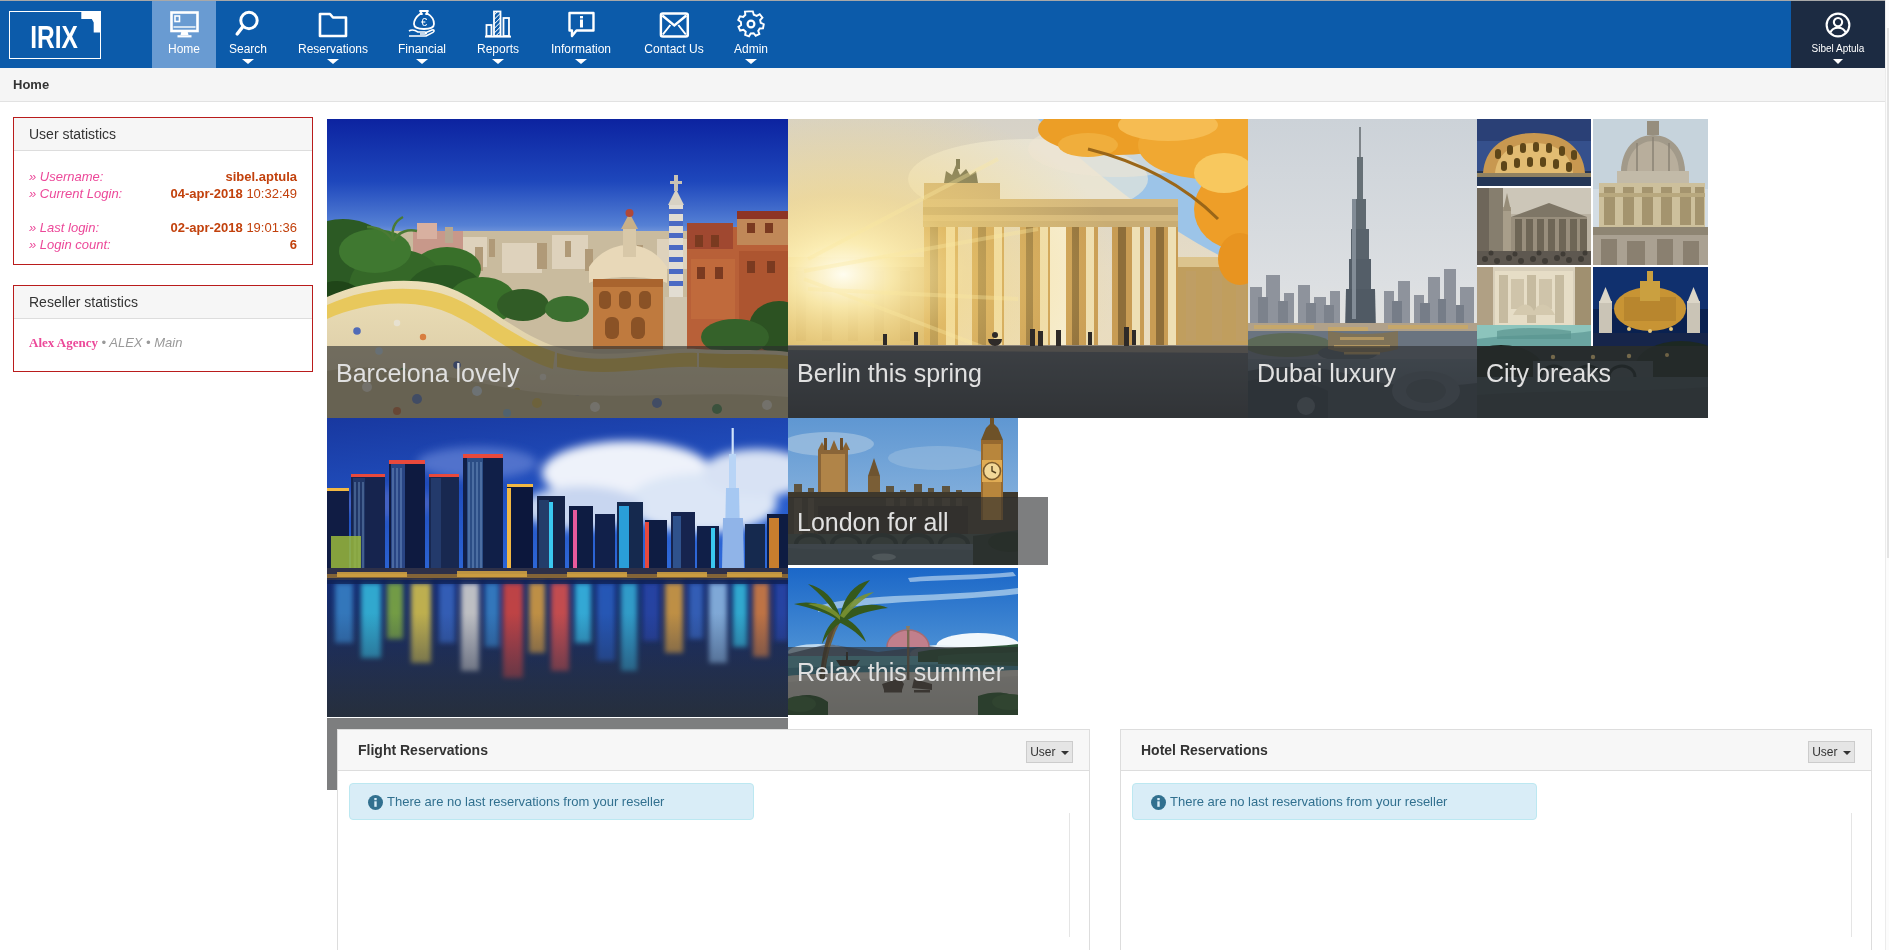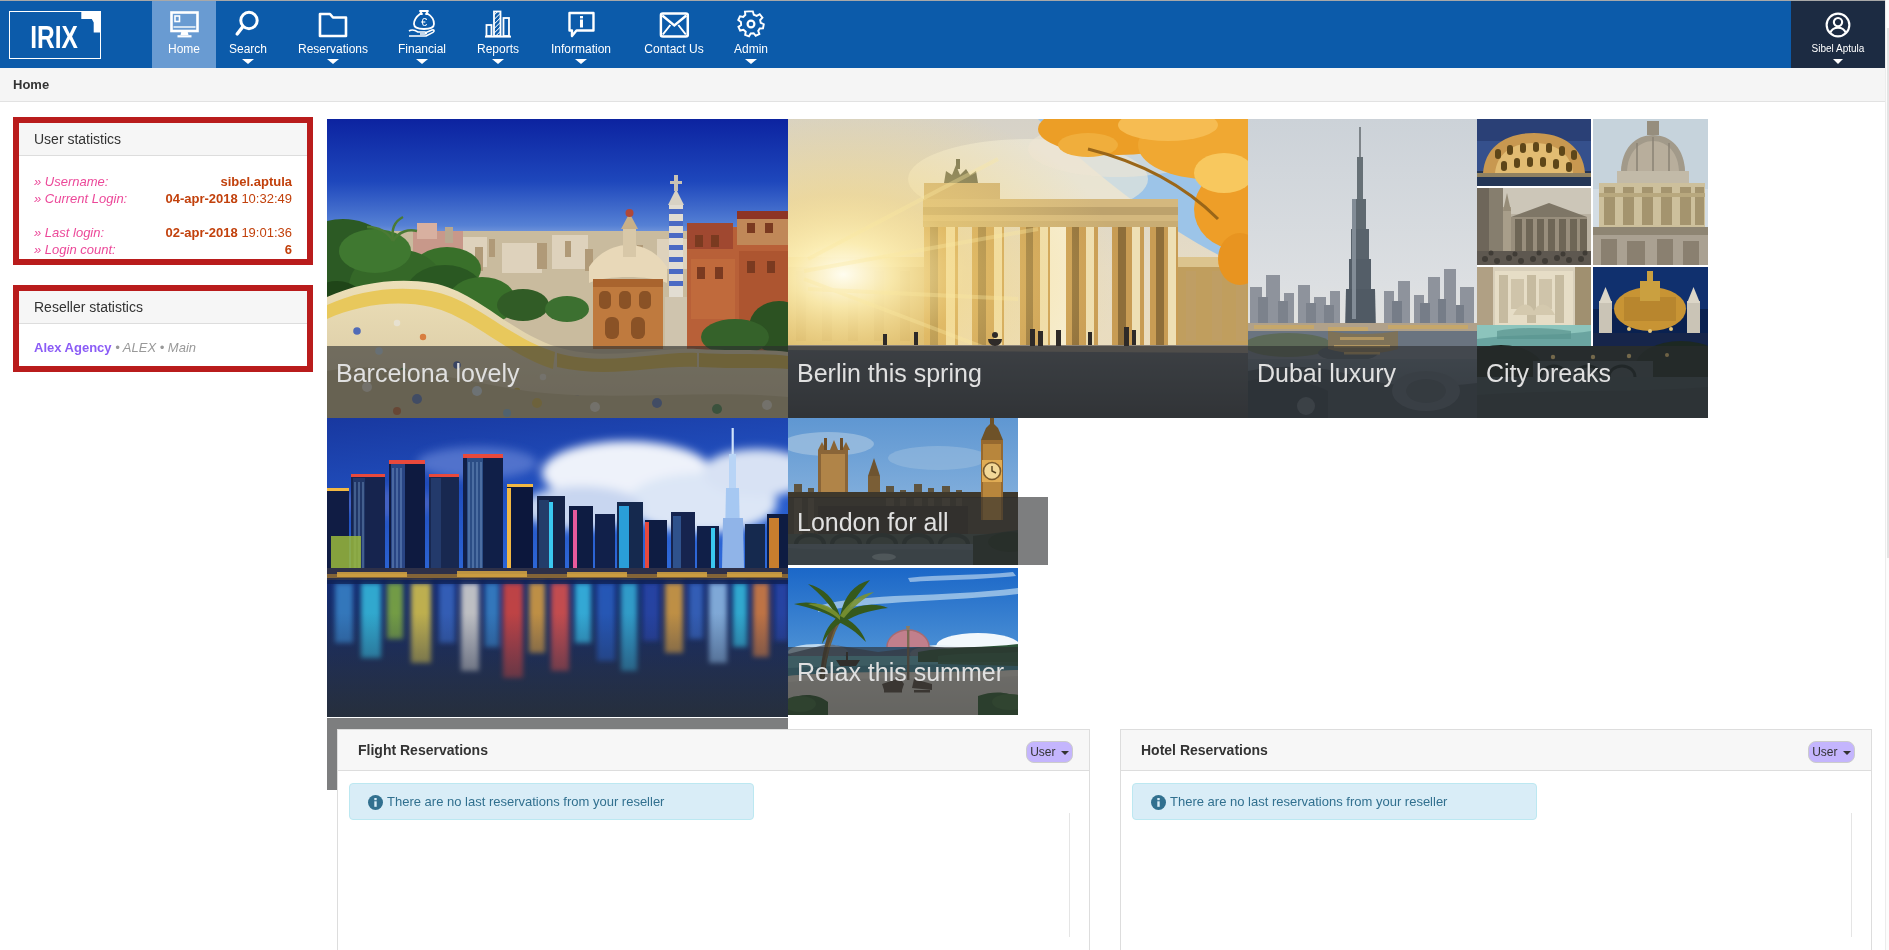--- a/index.html
+++ b/index.html
@@ -17,36 +17,36 @@
 .navitem .ic { height:37px; display:flex; align-items:flex-end; justify-content:center; }
 .navitem .lbl { font-size:12px; line-height:14px; margin-top:4px; white-space:nowrap; }
 .caret { width:0; height:0; border-left:6px solid transparent; border-right:6px solid transparent;
   border-top:5px solid #fff; margin:3px auto 0; }
 #homeblock { position:absolute; left:152px; top:1px; width:64px; height:67px; background:#699bd2; }
 #userblock { position:absolute; left:1791px; top:1px; width:94px; height:67px; background:#1c2b42;
   color:#fff; text-align:center; }
 #crumb { position:absolute; left:0; top:68px; width:1889px; height:34px; background:#f5f5f5;
   border-bottom:1px solid #e2e2e2; }
 #crumb span { position:absolute; left:13px; top:9px; font-size:13px; font-weight:bold; color:#333; }
-.panel { position:absolute; left:13px; width:300px; background:#fff; border:6px solid #b91c1c; }
+.panel { position:absolute; left:13px; width:300px; background:#fff; border:1px solid #b91c1c; }
 .panel .hd { background:#f6f6f6; border-bottom:1px solid #ddd; padding:8px 15px; font-size:14px;
   color:#333; font-weight:500; position:relative; }
 .lblrow { display:flex; font-size:13px; line-height:17px; padding:0 15px; }
 .lblrow .l { font-style:italic; color:#ec4899; }
 .lblrow .r { margin-left:auto; text-align:right; color:#c2410c; }
 #tiles { position:absolute; left:327px; top:119px; width:1381px; height:598px; }
 .tile { position:absolute; overflow:hidden; }
 .tile svg { position:absolute; left:0; top:0; }
 .tile .ov { position:absolute; left:0; bottom:0; width:100%; background:rgba(42,44,46,0.61); }
 .tile .cap { position:absolute; left:9px; color:#e0e0e0; font-size:25px; white-space:nowrap; }
 .bpanel { position:absolute; top:729px; height:240px; background:#fff; border:1px solid #ddd; }
 .bpanel .bhd { height:41px; background:#f7f7f7; border-bottom:1px solid #ddd; position:relative; }
 .bpanel .bhd .t { position:absolute; left:20px; top:12px; font-size:14px; font-weight:bold; color:#333; }
-.userbtn { position:absolute; top:11px; width:47px; height:22px; background:#c4b5fd; border:1px solid #ccc;
-  border-radius:8px; font-size:12px; color:#333; text-align:center; line-height:20px; }
+.userbtn { position:absolute; top:11px; width:47px; height:22px; background:#e5e5e5; border:1px solid #ccc;
+  border-radius:0; font-size:12px; color:#333; text-align:center; line-height:20px; }
 .alertinfo { position:absolute; top:53px; left:11px; width:405px; height:37px; background:#d9edf7;
   border:1px solid #bce8f1; border-radius:4px; color:#31708f; font-size:13px; line-height:35px; }
 .innerline { position:absolute; top:83px; width:1px; height:124px; background:#e5e5e5; }
 #sbar { position:absolute; left:1885px; top:0; width:4px; height:950px; background:#fcfcfc;
   border-left:1px solid #ececec; }
 #sbar .thumb { position:absolute; left:1px; top:28px; width:3px; height:530px; background:#e4e4e4; }
 </style>
 </head>
 <body>
 <div id="page">
@@ -185,21 +185,21 @@
         </div>
       <div class="lblrow">
           <span class="l">» Login count:</span>
           <span class="r"><b>6</b></span>
         </div>
     </div>
   </div>
   <div class="panel" style="top:285px; height:87px;">
     <div class="hd">Reseller statistics</div>
     <div style="padding:16px 15px; font-size:13px;">
-      <b style="color:#8b5cf6;">Alex Agency</b><span style="color:#999; font-style:italic;"> • ALEX • Main</span>
+      <b style="color:#ec4899;font-family:Liberation Serif, serif;">Alex Agency</b><span style="color:#999; font-style:italic;"> • ALEX • Main</span>
     </div>
   </div>
 
   <div id="tiles">
     <div class="tile" style="left:0px; top:0px; width:461px; height:299px;">
       <svg width="461" height="299" viewBox="0 0 461 299">
 <defs>
 <linearGradient id="bsky" x1="0" y1="0" x2="0" y2="1">
  <stop offset="0" stop-color="#0c23a0"></stop>
               <stop offset="0.5" stop-color="#1e47bc"></stop>

